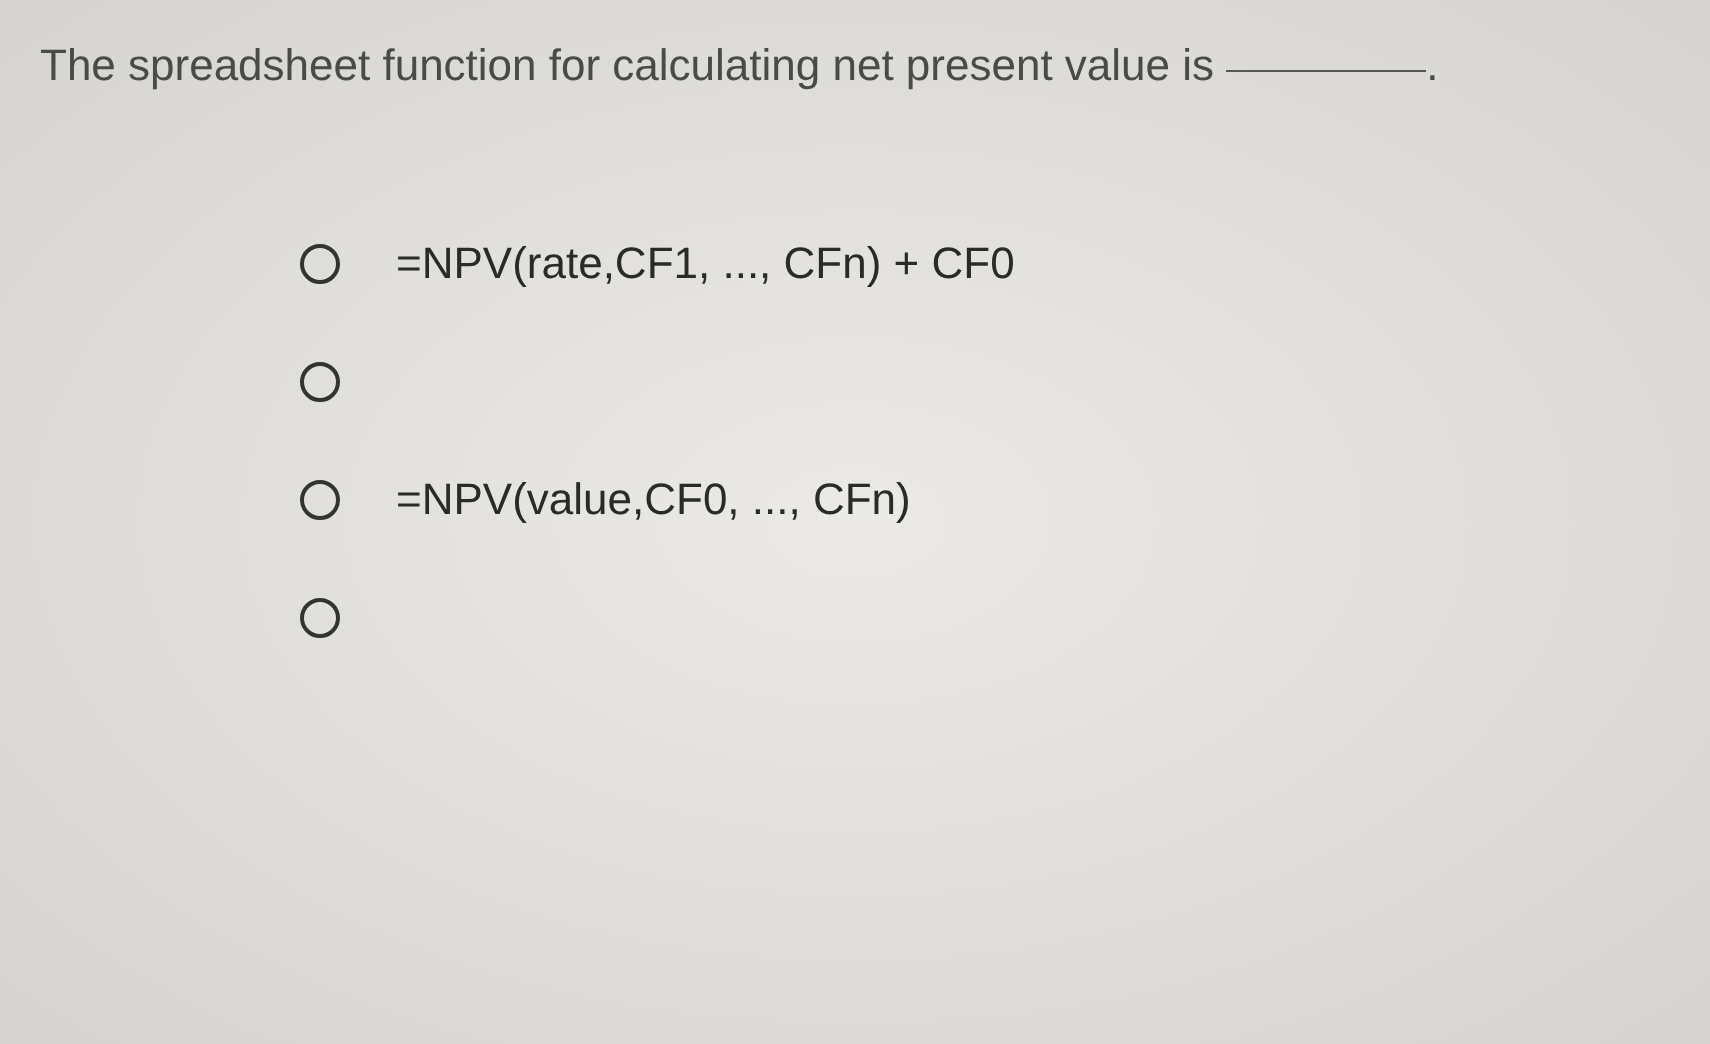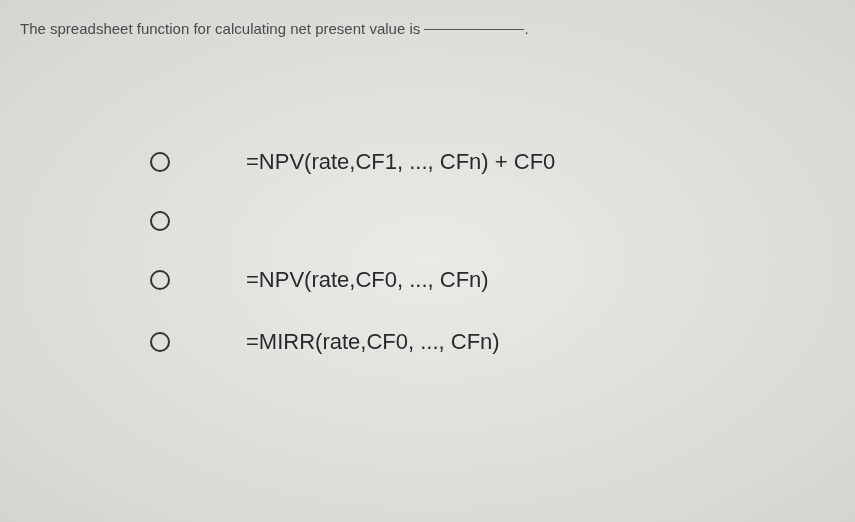--- a/index.html
+++ b/index.html
@@ -22,41 +22,40 @@
       position: absolute;
       top: 0; left: 0; right: 0; bottom: 0;
       background: radial-gradient(ellipse at center, rgba(255,255,255,0.15) 0%, rgba(0,0,0,0.08) 100%);
       pointer-events: none;
     }
     .question-wrapper {
       position: relative;
       z-index: 1;
     }
     .question-text {
-      font-size: 15px;
+      font-size: 22px;
       color: #4a4a4a;
       line-height: 1.4;
-      margin-bottom: 110px;
+      margin-bottom: 70px;
     }
     .blank-line {
       display: inline-block;
       border-bottom: 1.5px solid #555;
       width: 100px;
       vertical-align: baseline;
       position: relative;
       top: -4px;
     }
     .options {
       padding-left: 130px;
     }
     .option-row {
       display: flex;
       align-items: center;
       margin-bottom: 36px;
-      gap: 48px;
     }
     .radio {
       width: 20px;
       height: 20px;
       border: 2.5px solid #333;
       border-radius: 50%;
       margin-right: 28px;
       flex-shrink: 0;
       background: transparent;
     }
@@ -76,20 +75,19 @@
   <div class="options">
     <div class="option-row">
       <div class="radio"></div>
       <span class="option-label">=NPV(rate,CF1, ..., CFn) + CF0</span>
     </div>
     <div class="option-row">
       <div class="radio"></div>
     </div>
     <div class="option-row">
       <div class="radio"></div>
-      <span class="option-label">=NPV(rate,CF0, ..., CFn)</span>
+      <span class="option-label">=NPV(value,CF0, ..., CFn)</span>
     </div>
     <div class="option-row">
       <div class="radio"></div>
-      <span class="option-label">=MIRR(rate,CF0, ..., CFn)</span>
     </div>
   </div>
 </div>
 
 </body></html>

